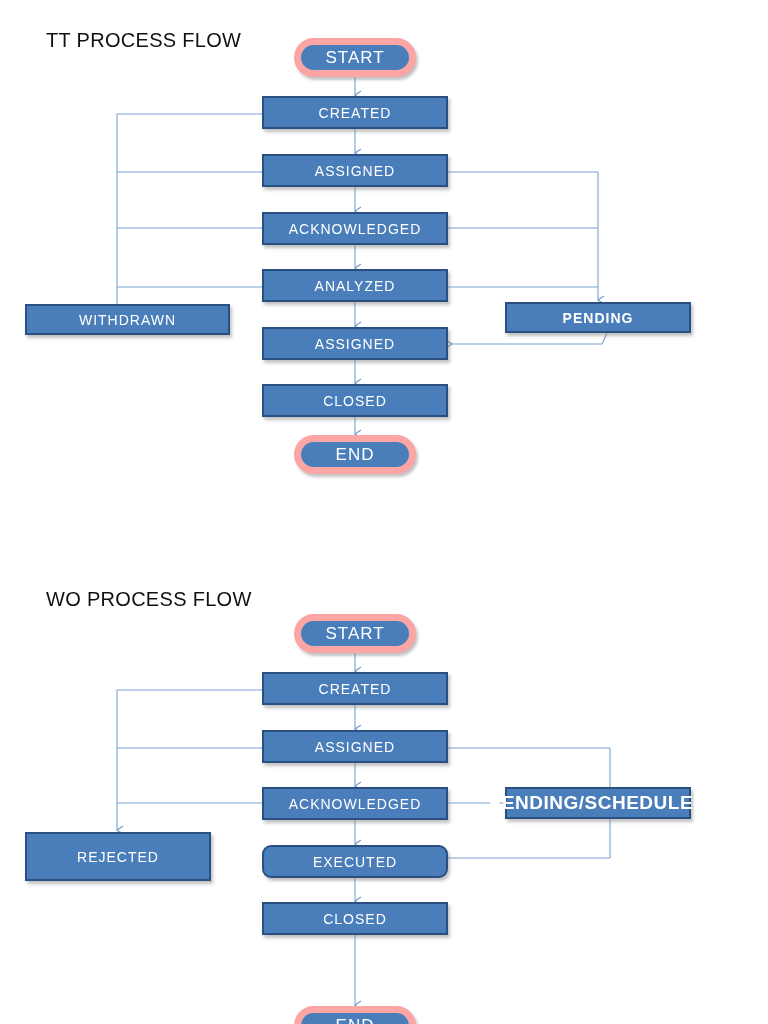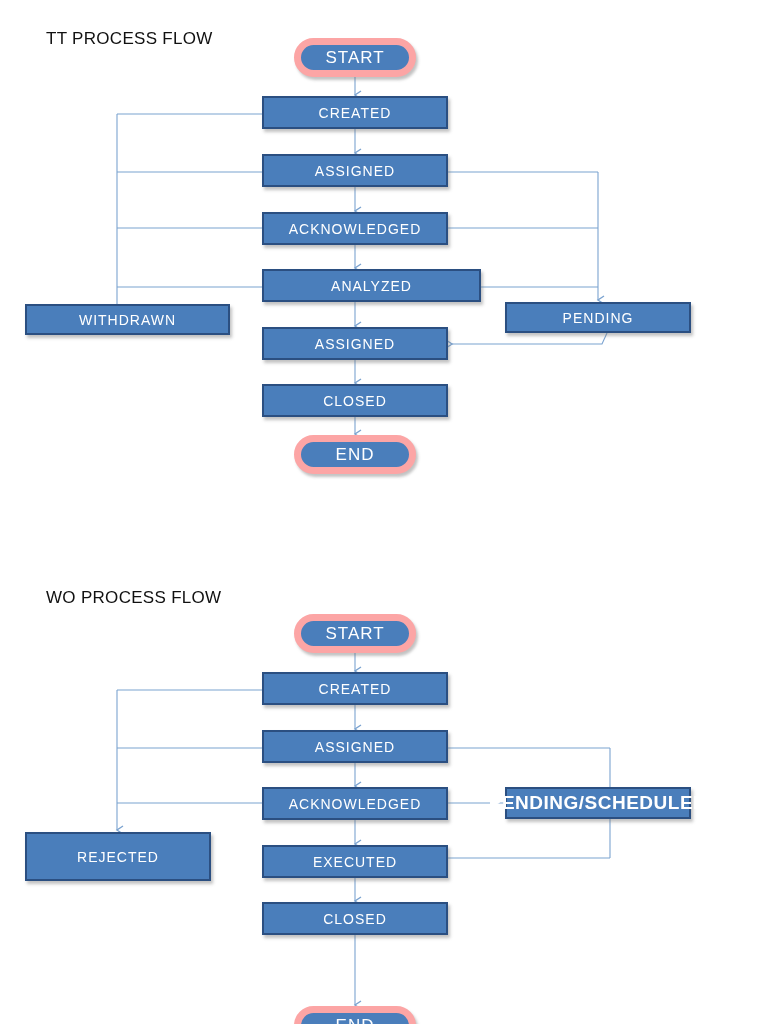--- a/index.html
+++ b/index.html
@@ -25,21 +25,21 @@
     position: absolute;
     left: 0;
     top: 0;
     width: 768px;
     height: 1024px;
     pointer-events: none;
   }
   .flow-title {
     position: absolute;
     color: #111111;
-    font-size: 17px;
+    font-size: 20px;
     font-weight: 400;
     letter-spacing: 0.3px;
     white-space: nowrap;
     font-family: "Liberation Sans", sans-serif;
   }
   .node {
     position: absolute;
     box-sizing: border-box;
     display: flex;
     align-items: center;
@@ -128,43 +128,43 @@
   <div class="flow-title" style="left:46px; top:29px;">TT PROCESS FLOW</div>
 
   <div class="node pill" style="left:294px; top:38px; width:122px; height:39px;">START</div>
 
   <div class="node rect" style="left:262px; top:96px; width:186px; height:33px;">CREATED</div>
 
   <div class="node rect" style="left:262px; top:154px; width:186px; height:33px;">ASSIGNED</div>
 
   <div class="node rect" style="left:262px; top:212px; width:186px; height:33px;">ACKNOWLEDGED</div>
 
-  <div class="node rect" style="left:262px; top:269px; width:219px; height:33px;">ANALYZED</div>
+  <div class="node rect" style="left:262px; top:269px; width:186px; height:33px;">ANALYZED</div>
 
   <div class="node rect" style="left:262px; top:327px; width:186px; height:33px;">ASSIGNED</div>
 
   <div class="node rect" style="left:262px; top:384px; width:186px; height:33px;">CLOSED</div>
 
   <div class="node pill" style="left:294px; top:435px; width:122px; height:39px;">END</div>
 
   <div class="node rect" style="left:25px; top:304px; width:205px; height:31px;">WITHDRAWN</div>
 
-  <div class="node rect" style="left:505px; top:302px; width:186px; height:31px;">PENDING</div>
+  <div class="node rect" style="left:505px; top:302px; width:186px; height:31px;font-weight:bold;">PENDING</div>
 
   <div class="flow-title" style="left:46px; top:588px;">WO PROCESS FLOW</div>
 
   <div class="node pill" style="left:294px; top:614px; width:122px; height:39px;">START</div>
 
   <div class="node rect" style="left:262px; top:672px; width:186px; height:33px;">CREATED</div>
 
   <div class="node rect" style="left:262px; top:730px; width:186px; height:33px;">ASSIGNED</div>
 
   <div class="node rect" style="left:262px; top:787px; width:186px; height:33px;">ACKNOWLEDGED</div>
 
-  <div class="node rect" style="left:262px; top:845px; width:186px; height:33px;">EXECUTED</div>
+  <div class="node rect" style="left:262px; top:845px; width:186px; height:33px;border-radius:9px;">EXECUTED</div>
 
   <div class="node rect" style="left:262px; top:902px; width:186px; height:33px;">CLOSED</div>
 
   <div class="node pill" style="left:294px; top:1006px; width:122px; height:39px;">END</div>
 
   <div class="node rect" style="left:25px; top:832px; width:186px; height:49px;">REJECTED</div>
 
   <div class="node rect small-text" style="left:505px; top:787px; width:186px; height:32px;">PENDING/SCHEDULED</div>
 
 </div>

